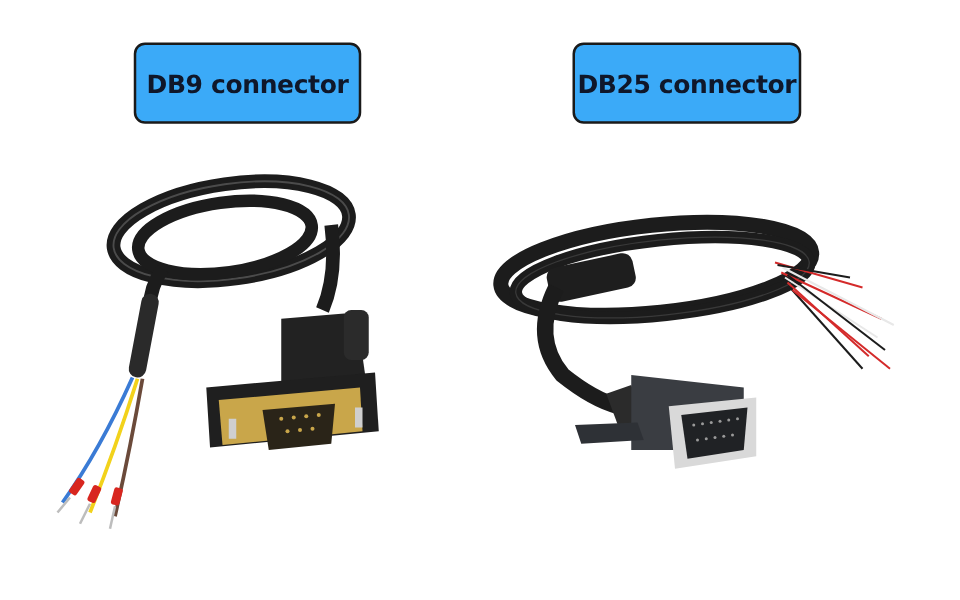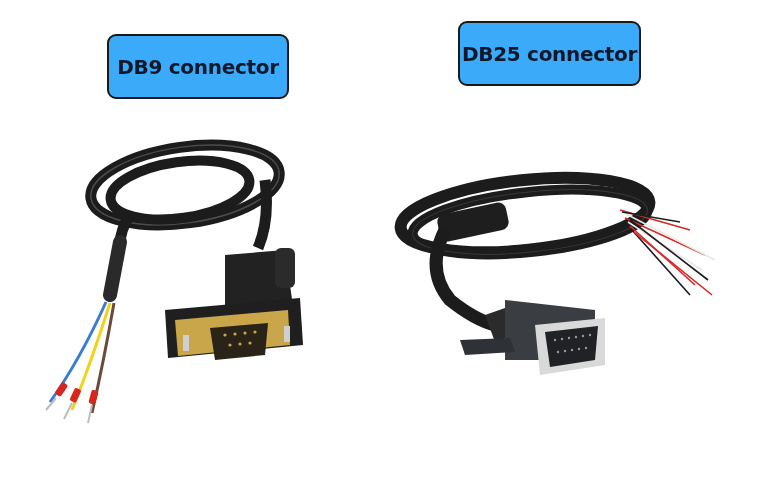--- a/index.html
+++ b/index.html
@@ -5,21 +5,21 @@
   html, body { margin:0; padding:0; }
   body { width:768px; height:480px; background:#ffffff; position:relative; overflow:hidden;
          font-family:"DejaVu Sans", sans-serif; }
   .label {
     position:absolute; height:65px; box-sizing:border-box;
     border:2px solid #1a1a1a; border-radius:9px;
     display:flex; align-items:center; justify-content:center;
     font-weight:bold; font-size:20px; color:#0f172a; letter-spacing:-0.3px;
   }
   .lbl-db9 { left:107px; top:34px; width:182px; }
-  .lbl-db25 { left:458px; top:21px; width:183px; }
+  .lbl-db25 { left:458px; top:34px; width:183px; }
   .product { position:absolute; }
   .db9 { left:20px; top:130px; width:300px; height:300px; }
   .db25 { left:390px; top:160px; width:350px; height:240px; }
 </style>
 </head>
 <body>
 
 <div class="label lbl-db9" style="background:#3BAAF8;">
   <span>DB9 connector</span>
 </div>

